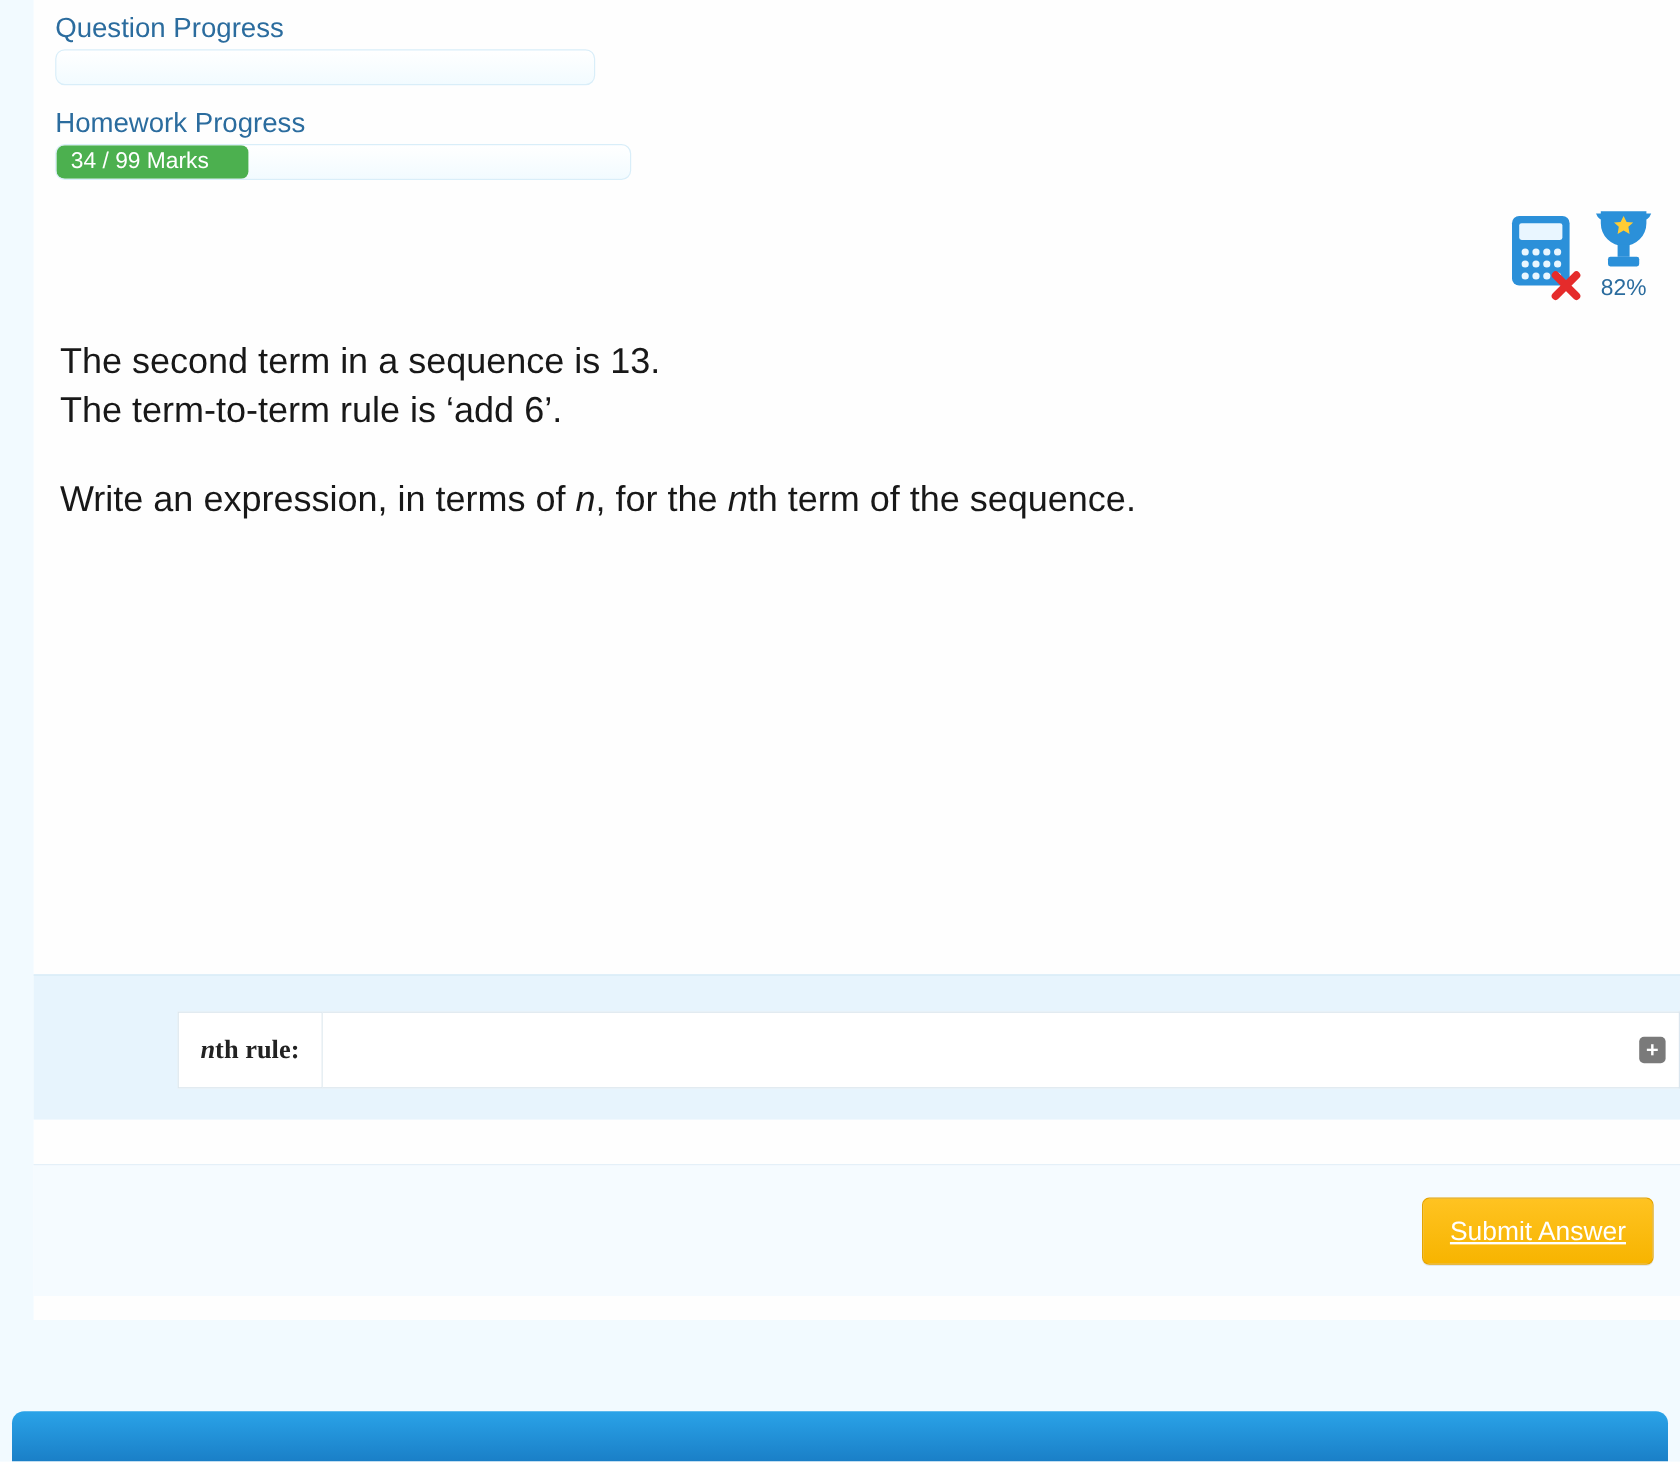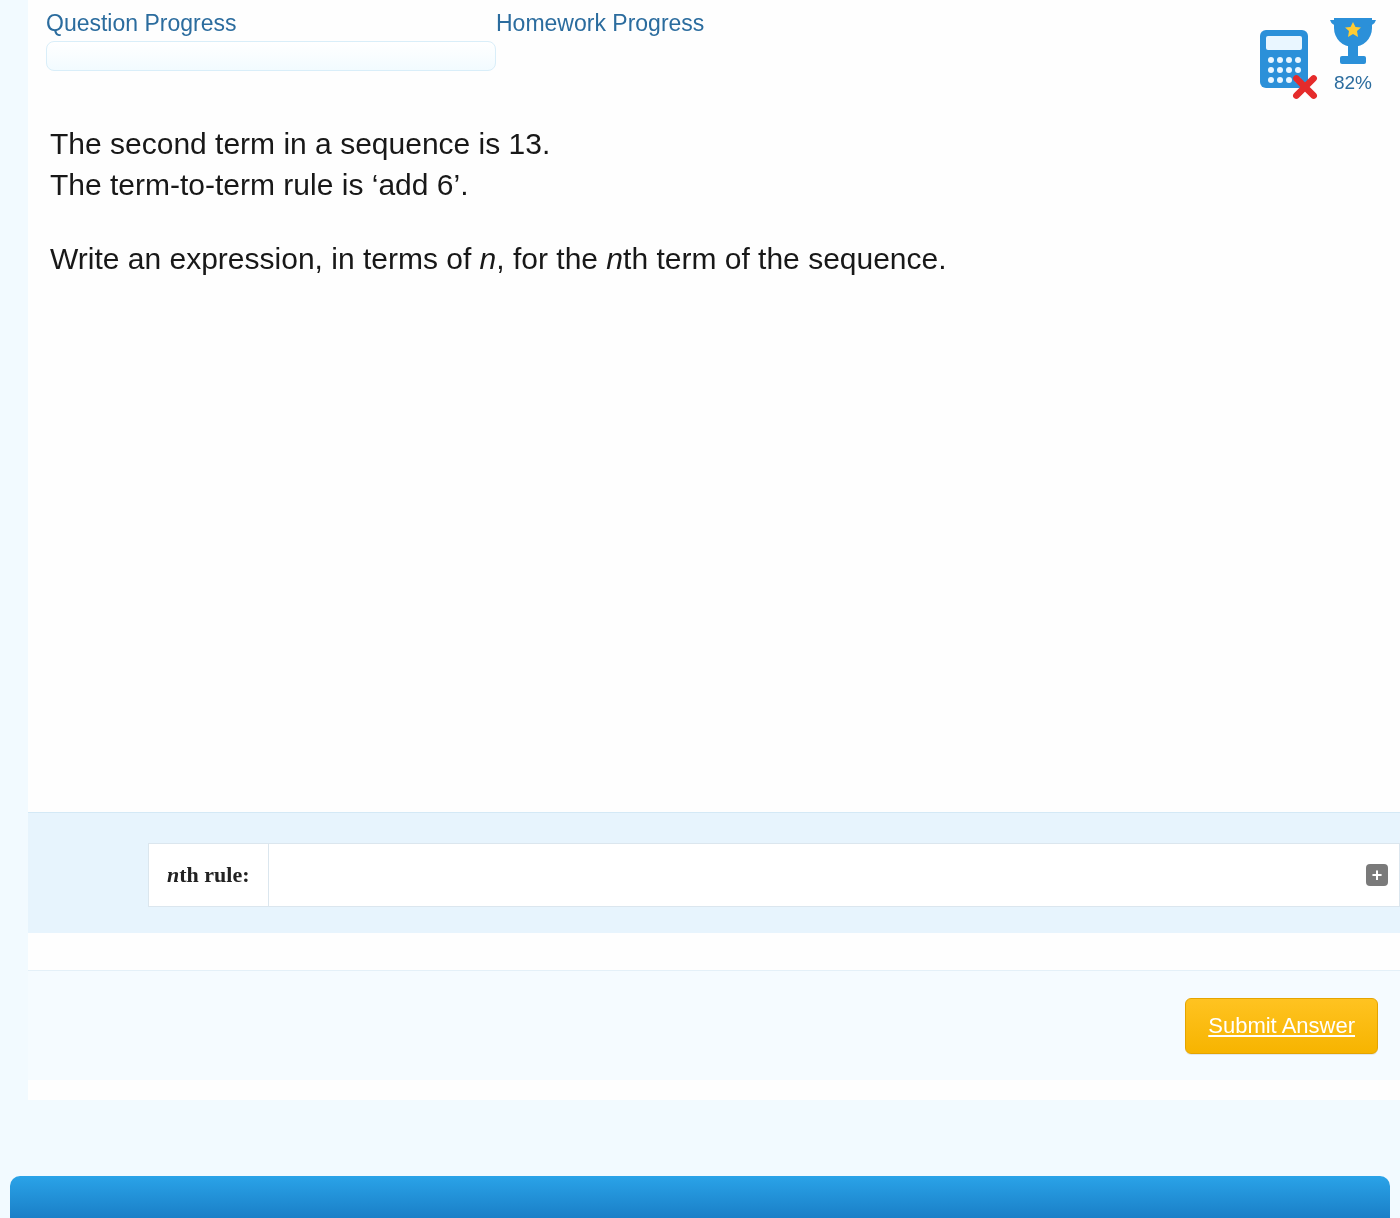--- a/index.html
+++ b/index.html
@@ -12,22 +12,23 @@
   .page {
     background: #fefefe;
     margin-left: 28px;
     width: 1372px;
     min-height: 1100px;
     position: relative;
     padding-top: 10px;
   }
   .top-row {
     display: flex;
-    flex-direction: row;
+    flex-direction: column;
     align-items: flex-start;
+    gap: 18px;
     padding: 0 18px;
   }
   .progress-block { flex: 0 0 auto; }
   .q-block { width: 450px; }
   .hw-block { width: 480px; }
   .progress-label {
     color: #2b6c9e;
     font-size: 23px;
     margin-bottom: 4px;
     font-weight: 400;
@@ -54,21 +55,21 @@
     white-space: nowrap;
   }
   .q-fill { width: 4px; background: transparent; }
   .hw-fill { width: 160px; }
 
   .icons-col {
     display: flex;
     flex-direction: row;
     gap: 12px;
     margin-left: auto;
-    align-items: flex-end;
+    align-items: center;
     padding-top: 2px;
   }
   .calc-wrap { position: relative; }
   .calc-icon {
     width: 56px; height: 62px;
   }
   .calc-x {
     position: absolute;
     right: -6px; bottom: -6px;
     width: 26px; height: 26px;
@@ -176,20 +177,25 @@
 
     <div class="progress-block q-block">
       <div class="progress-label">Question Progress</div>
       <div class="progress-bar-outer">
         <div class="progress-bar-fill q-fill"></div>
       </div>
     </div>
 
     <div class="progress-block hw-block">
       <div class="progress-label">Homework Progress</div>
+      <div class="progress-bar-outer">
+        <div class="progress-bar-fill hw-fill">
+          <span>34 / 99 Marks</span>
+        </div>
+      </div>
     </div>
 
     <div class="icons-col">
       <div class="calc-wrap">
         <svg class="calc-icon" viewBox="0 0 56 62">
           <rect x="4" y="2" width="48" height="58" rx="6" fill="#2b90d9"></rect>
           <rect x="10" y="8" width="36" height="14" rx="2" fill="#e9f6ff"></rect>
           <g fill="#e9f6ff">
             <circle cx="15" cy="32" r="3"></circle>
               <circle cx="24" cy="32" r="3"></circle>

